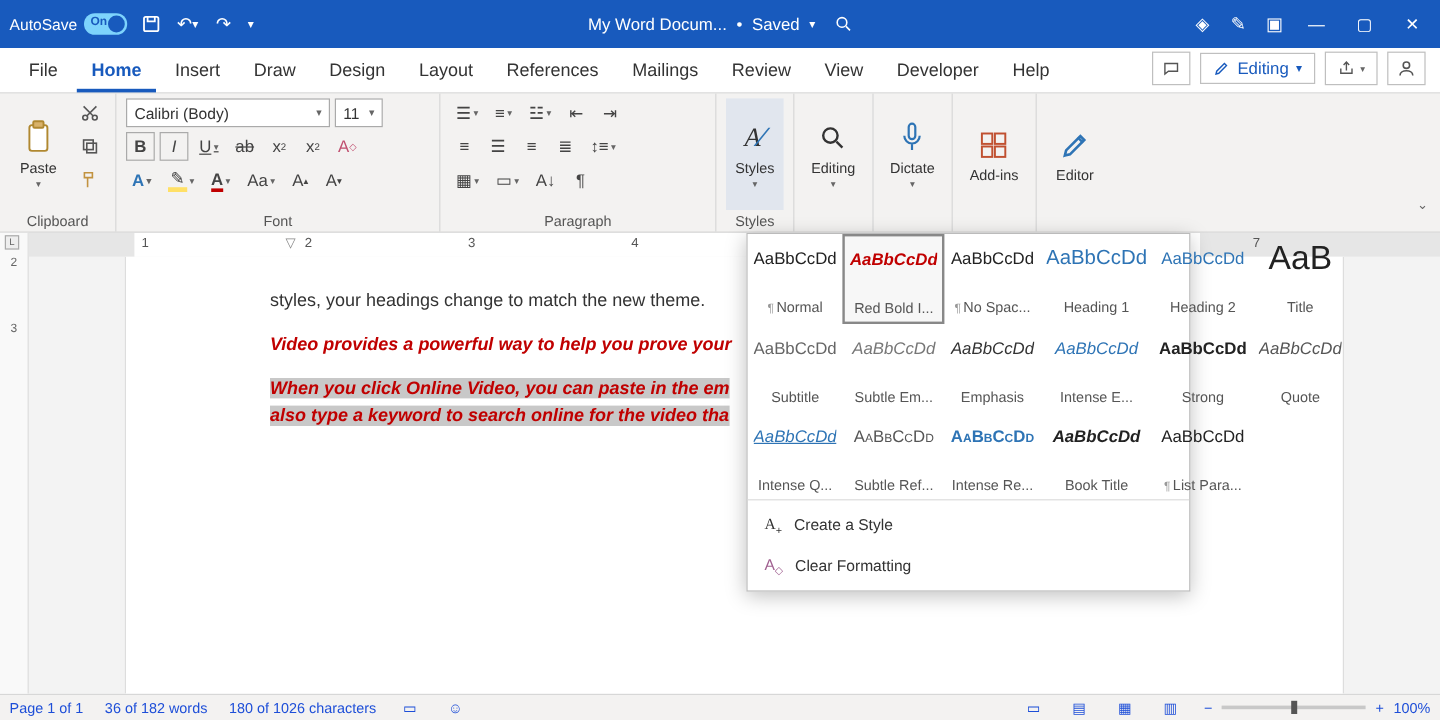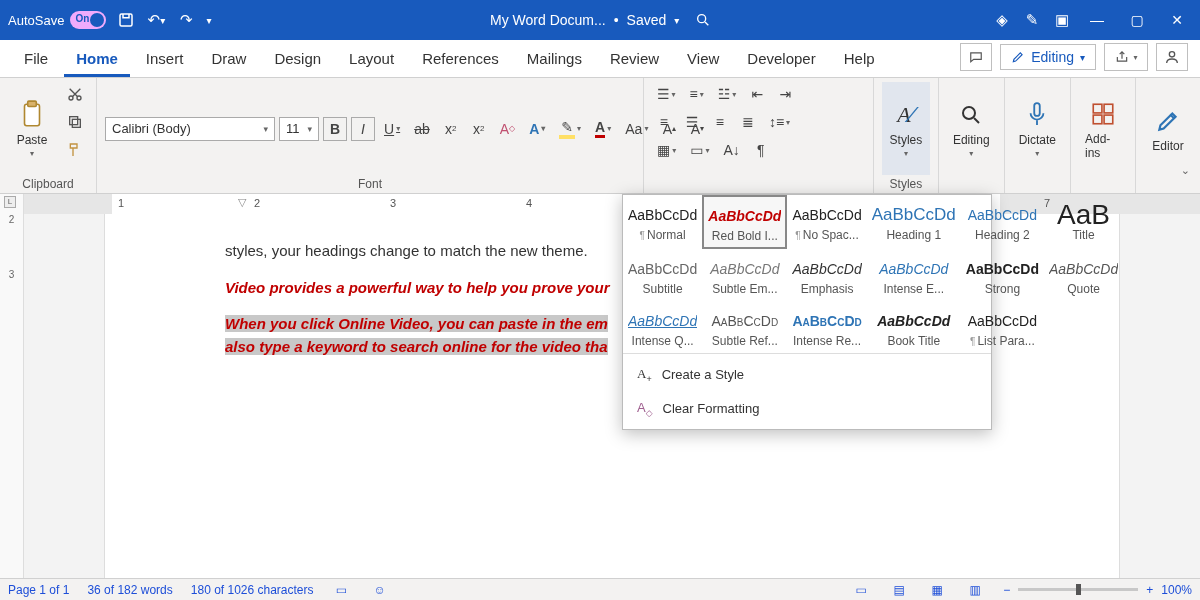--- a/index.html
+++ b/index.html
@@ -3,21 +3,21 @@
 <meta charset="utf-8">
 <style>
   * { box-sizing: border-box; margin: 0; padding: 0; font-family: "Segoe UI", sans-serif; }
   body { width: 1200px; height: 600px; background: #fff; overflow: hidden; font-size: 13px; color: #333; }
 
   
   .titlebar { height: 40px; background: #185abd; color: #fff; display: flex; align-items: center; padding: 0 8px; }
   .titlebar .left, .titlebar .right { display: flex; align-items: center; gap: 10px; }
   .titlebar .center { flex: 1; display: flex; align-items: center; justify-content: center; gap: 14px; }
   .autosave-toggle { display: flex; align-items: center; gap: 6px; }
-  .toggle { width: 36px; height: 18px; background:#f0abfc; border-radius:10px; position:relative; }
+  .toggle { width: 36px; height: 18px; background:#7dd3fc; border-radius:10px; position:relative; }
   .toggle::after { content:""; position:absolute; right:2px; top:2px; width:14px; height:14px; background:#185abd; border-radius:50%; }
   .toggle span { position:absolute; left:5px; top:2px; font-size:10px; color:#185abd; font-weight:600; }
   .titlebar .doc-title { display:flex; align-items:center; gap:8px; font-size:14px; }
   .tb-icon { width:20px; height:20px; display:flex; align-items:center; justify-content:center; font-size:15px; }
   .win-btn { width:30px; height:30px; display:flex; align-items:center; justify-content:center; font-size:14px; }
   .chev { font-size:10px; }
   .search-icon svg { stroke:#fff; }
 
   
   .tabstrip { height: 38px; background:#fff; border-bottom:1px solid #d0d0d0; display:flex; align-items:flex-end; padding:0 12px; gap:4px; }
@@ -68,21 +68,21 @@
   .red-italic { color:#c00000; font-style:italic; font-weight:700; }
   .sel { background:#c8c8c8;font-style:italic; }
 
   
   .styles-dd { position:absolute; left:622px; top:0; width:370px; background:#fff; border:1px solid #bbb; box-shadow:0 4px 16px rgba(0,0,0,.25); z-index:10; }
   .styles-grid { display:grid; grid-template-columns:repeat(6, 1fr); }
   .style-cell { border:1px solid transparent; padding:6px 4px 4px; text-align:center; cursor:pointer; }
   .style-cell.sel-style { border:2px solid #888; background:#f7f7f7; }
   .style-cell .preview { font-size:14px; height:26px; display:flex; align-items:center; justify-content:center; overflow:hidden; white-space:nowrap; }
   .style-cell .preview.big { font-size:28px; }
-  .style-cell .name { font-size:12px; color:#555; margin-top:0; white-space:nowrap; overflow:hidden; text-overflow:ellipsis; }
+  .style-cell .name { font-size:12px; color:#555; margin-top:21px; white-space:nowrap; overflow:hidden; text-overflow:ellipsis; }
   .style-cell .para-mark { font-size:10px; color:#999; margin-right:2px; }
   .styles-dd .footer { border-top:1px solid #ddd; padding:4px 0; }
   .styles-dd .footer .item { padding:8px 14px; font-size:13px; display:flex; align-items:center; gap:10px; cursor:pointer; }
 
   
   .statusbar { height:22px; background:#f3f2f1; border-top:1px solid #d0d0d0; display:flex; align-items:center; font-size:12px; color:#1d4ed8; padding:0 8px; gap:18px; }
   .statusbar .spacer { flex:1; }
   .zoom { display:flex; align-items:center; gap:8px; }
   .zoom-track { width:120px; height:3px; background:#c8c8c8; position:relative; }
   .zoom-thumb { position:absolute; left:58px; top:-4px; width:5px; height:11px; background:#555; }
@@ -210,21 +210,21 @@
             <svg width="16" height="16" viewBox="0 0 24 24" stroke="#c29340" fill="none" stroke-width="2">
               <path d="M5 3h10v6H5zM9 9v12"></path>
             </svg>
           </div>
       </div>
     </div>
     <div class="group-label">Clipboard</div>
   </div>
 
   <div class="group" style="min-width:270px">
-    <div class="group-body" style="flex-direction:row;gap:4px">
+    <div class="group-body" style="flex-direction:column;gap:4px">
       <div class="row">
         <div class="font-combo name">
             <span>Calibri (Body)</span>
             <span class="dd">▾</span>
           </div>
         <div class="font-combo size">
             <span>11</span>
             <span class="dd">▾</span>
           </div>
       </div>
@@ -283,20 +283,21 @@
         <div class="sm-btn">≣</div>
         <div class="sm-btn">↕≡<span class="dd">▾</span></div>
       </div>
       <div class="row">
         <div class="sm-btn">▦<span class="dd">▾</span></div>
         <div class="sm-btn">▭<span class="dd">▾</span></div>
         <div class="sm-btn">A↓</div>
         <div class="sm-btn">¶</div>
       </div>
     </div>
+    <div class="group-label">Paragraph</div>
   </div>
 
   <div class="group">
     <div class="group-body">
       <div class="big-btn styles-btn">
         <div class="ico" style="font-family:Georgia,serif;font-style:italic">A<span style="color:#2e74b5">⁄</span></div>
         <span>Styles</span>
         <span class="chev" style="font-size:8px;color:#666">▾</span>
       </div>
     </div>

